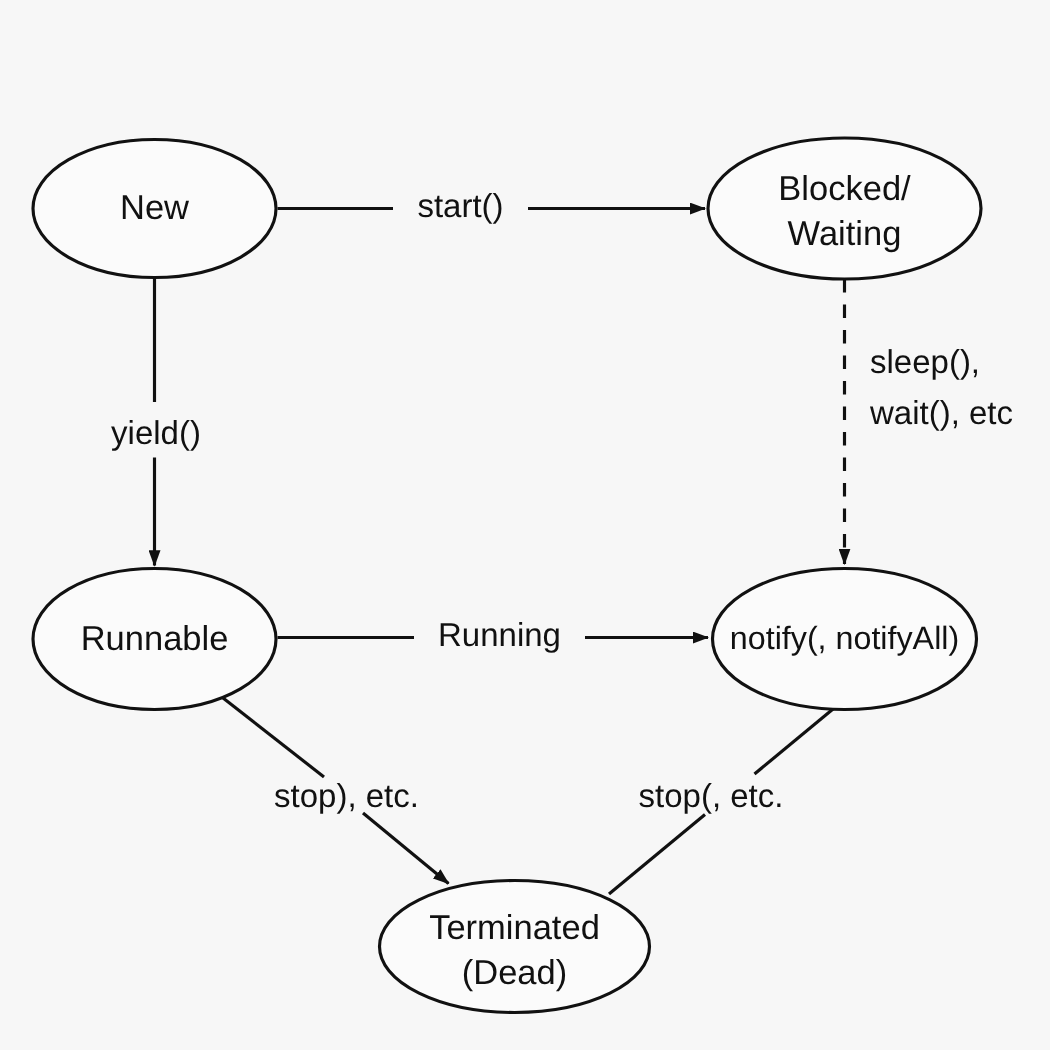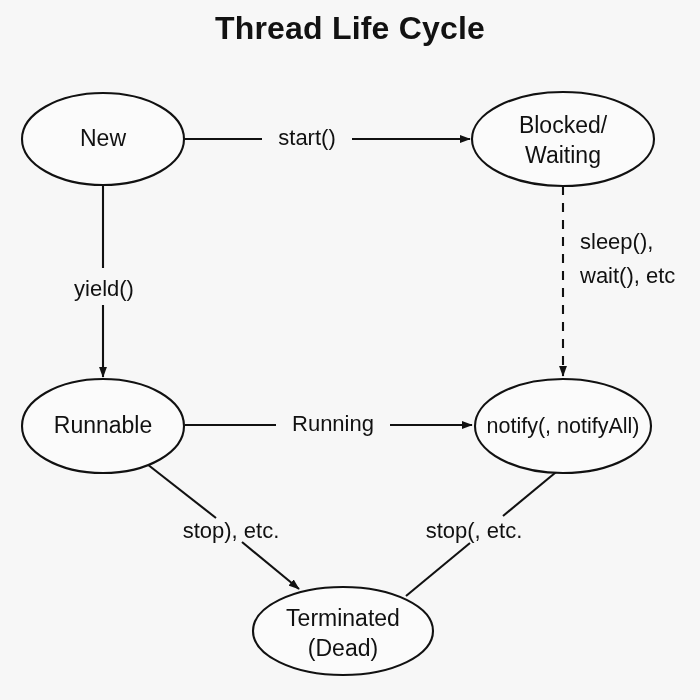--- a/index.html
+++ b/index.html
@@ -68,21 +68,20 @@
     font-weight: bold;
     letter-spacing: 0.2px;
     color: #121212;
   }
 </style>
 </head>
 <body>
 
 <div id="canvas">
 
-  <div class="title-text">Thread Life Cycle</div>
 
   <svg id="diagram-svg" viewBox="0 0 700 700" xmlns="http://www.w3.org/2000/svg">
 
     <defs>
       <marker id="arrowhead" markerWidth="11" markerHeight="8" refX="10.2" refY="4" orient="auto" markerUnits="userSpaceOnUse">
         <path d="M0,0 L11,4 L0,8 z" fill="#111111"></path>
       </marker>
     </defs>
 
     <g>

